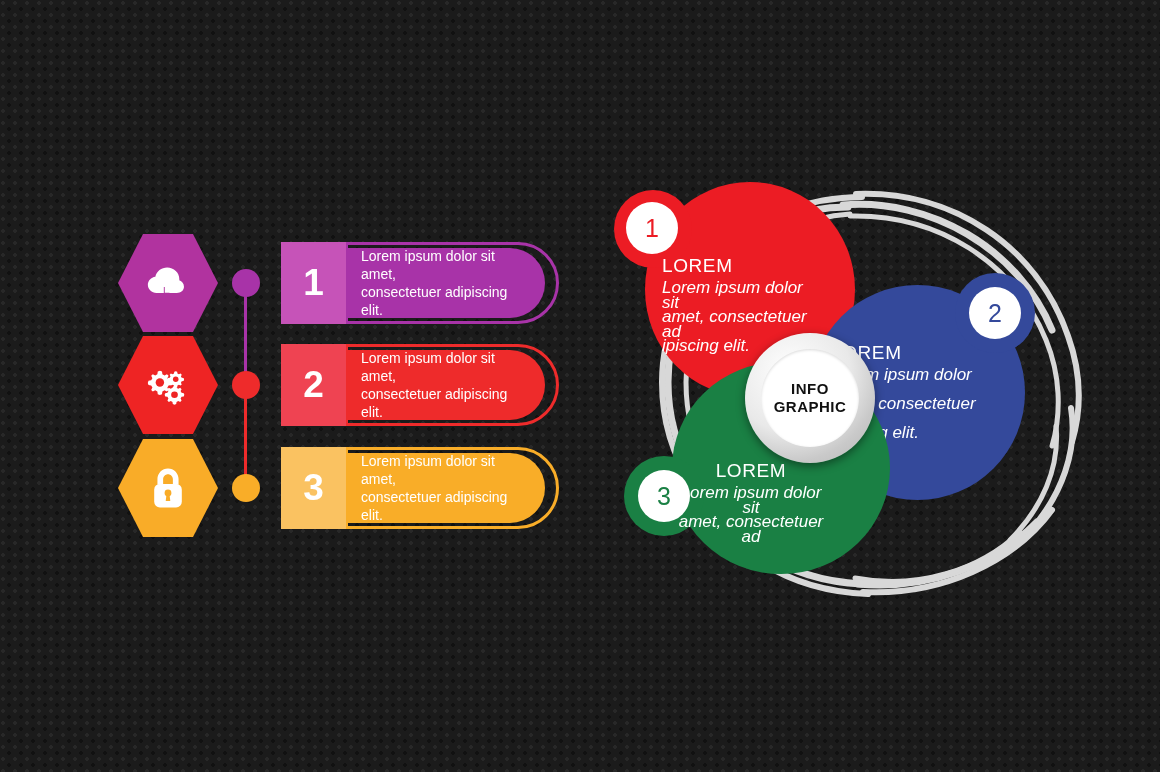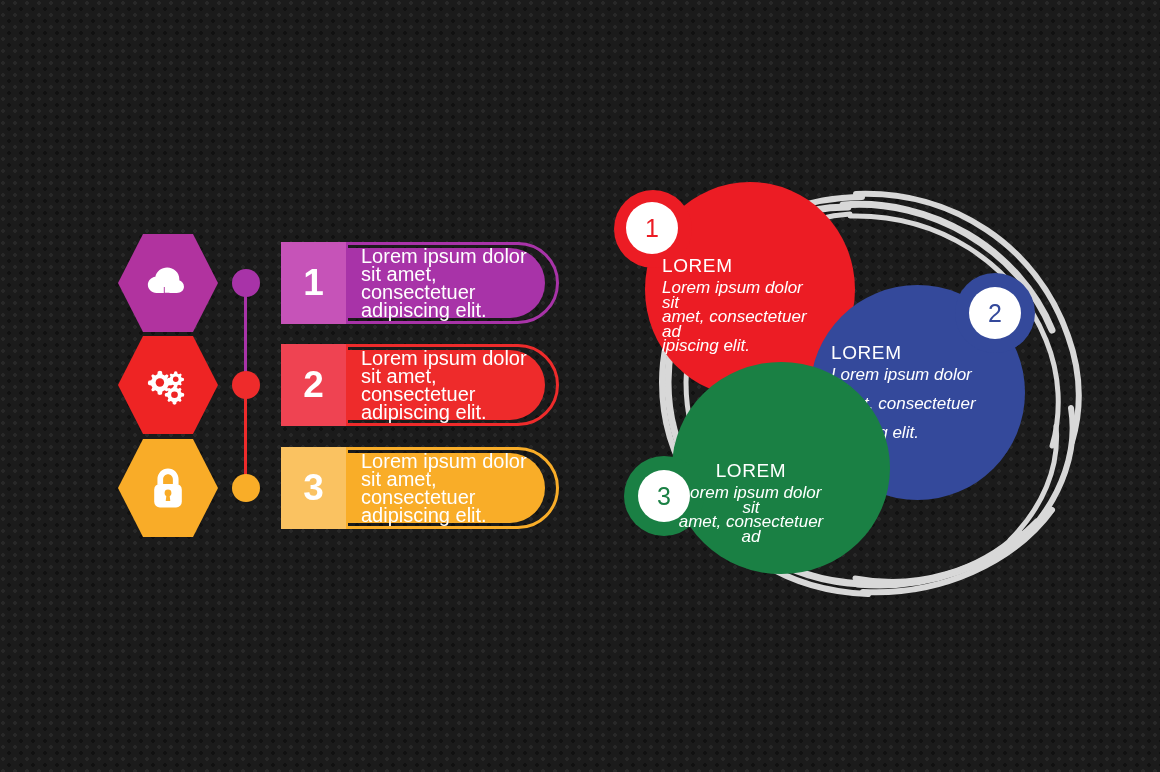--- a/index.html
+++ b/index.html
@@ -47,21 +47,21 @@
     border-radius:0 41px 41px 0;
     border:3px solid transparent;
     box-sizing:border-box;
   }
   .pill-body{
     position:absolute;left:64px;top:6px;width:200px;height:70px;
     border-radius:0 35px 35px 0;
     display:flex;align-items:center;
   }
   .pill-text{
-    color:#ffffff;font-size:20px;line-height:18px;
+    color:#ffffff;font-size:14px;line-height:18px;
     padding-left:16px;padding-right:14px;
     white-space:pre-line;
   }
   .num-block{
     position:absolute;left:0;top:0;width:65px;height:82px;
     display:flex;align-items:center;justify-content:center;
     color:#ffffff;font-size:37px;font-weight:bold;
   }
 
   
@@ -221,15 +221,21 @@
 
     <div class="bubble" id="bubble-3" style="left: 72px; top: 212px; width: 218px; height: 212px; background: rgb(26, 128, 68);"></div>
     <div class="tab" id="tab-3" style="left: 24px; top: 306px; width: 80px; height: 80px; background: rgb(26, 128, 68);"></div>
     <div class="bubble-text" id="text-3" style="left: 71px; top: 310px; width: 160px; text-align: center;">
       <div class="bubble-title">LOREM</div>
       <div class="bubble-body">Lorem ipsum dolor sit
 amet, consectetuer ad</div>
     </div>
     <div class="badge" id="badge-3" style="left: 38px; top: 320px; width: 52px; height: 52px; color: rgb(26, 128, 68);">3</div>
 
+    <div id="center-hub">
+      <div id="center-hub-inner">
+        <div id="center-hub-label">INFO
+GRAPHIC</div>
+      </div>
+    </div>
 
   </div>
 </div>
 
 </body></html>

